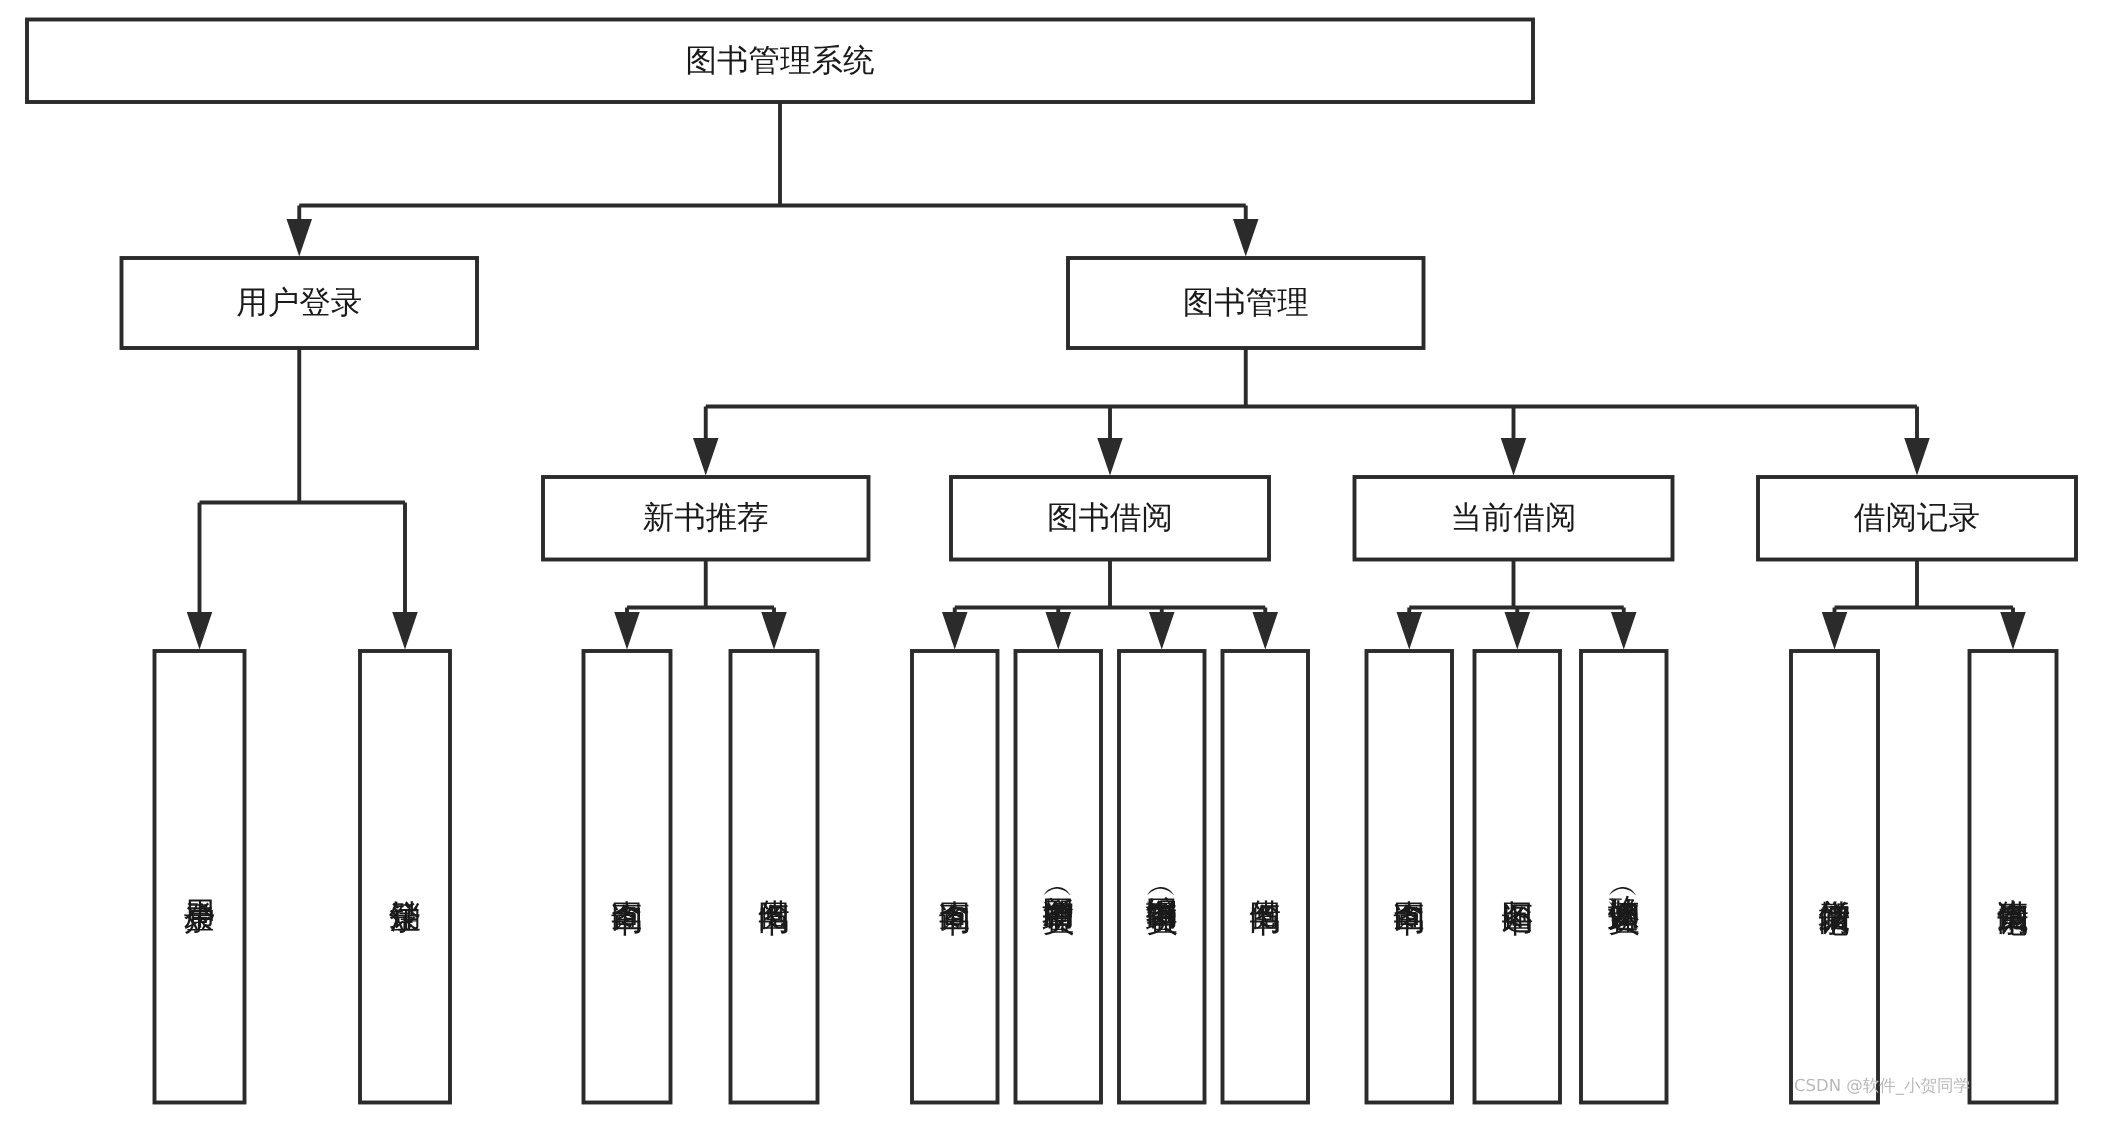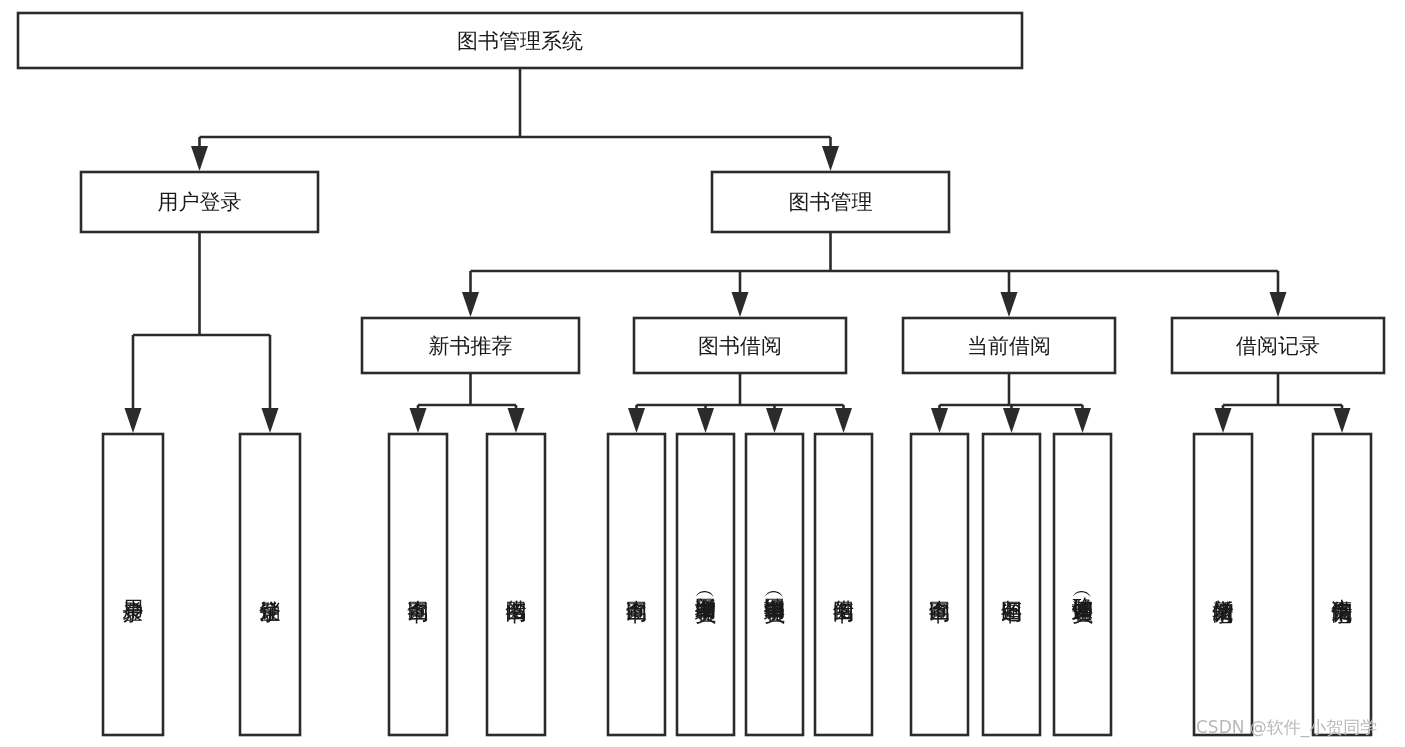--- a/index.html
+++ b/index.html
@@ -60,21 +60,21 @@
     align-items: center;
     justify-content: center;
     letter-spacing: 1px;
     white-space: nowrap;
     pointer-events: none;
     user-select: none;
   }
   .watermark {
     position: absolute;
     font-family: "DejaVu Sans", "Liberation Sans", sans-serif;
-    font-size: 17px;
+    font-size: 11px;
     color: #b9b9b9;
     white-space: nowrap;
     user-select: none;
   }
 </style>
 </head>
 <body>
 
 <div id="diagram-root">
   <svg class="diagram-svg" viewBox="0 0 1405 747">

